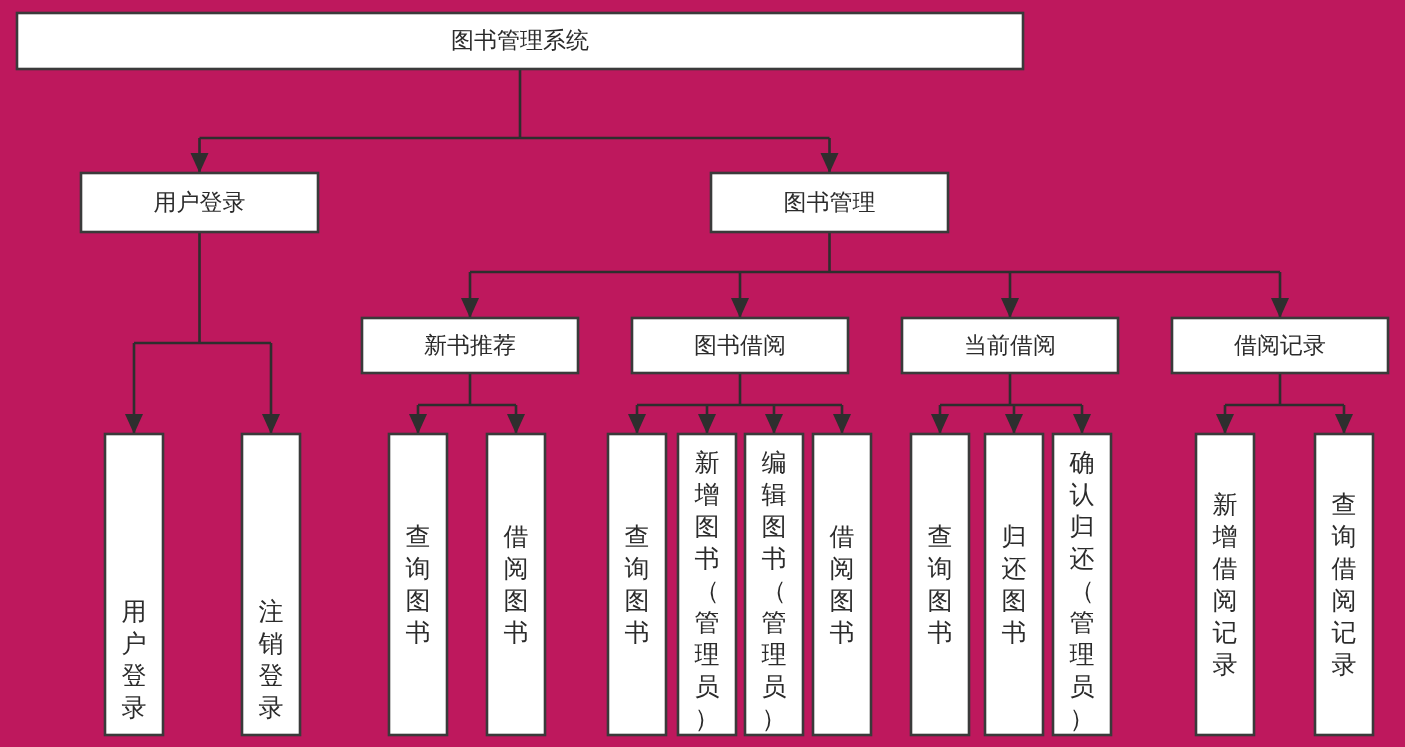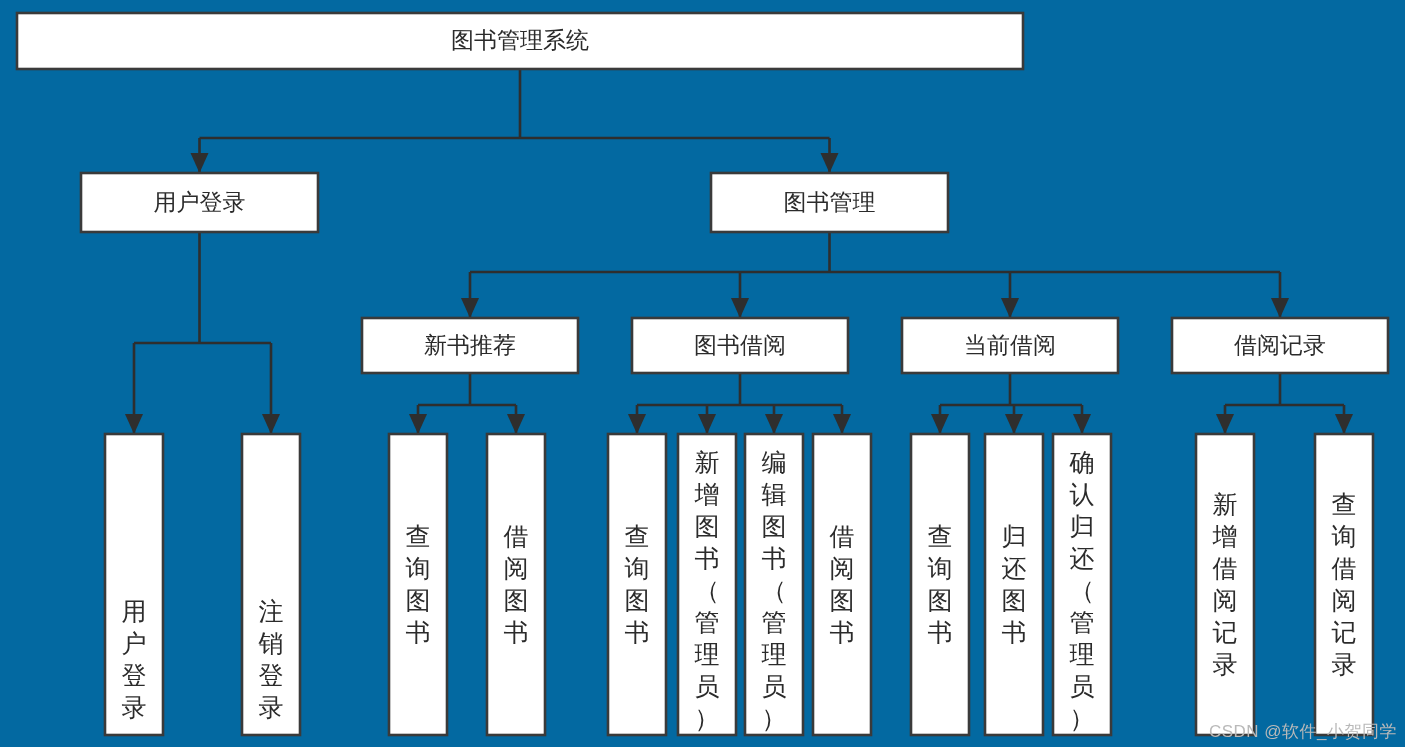--- a/index.html
+++ b/index.html
@@ -4,21 +4,21 @@
 <style>
   html, body {
     margin: 0;
     padding: 0;
     background: #ffffff;
   }
   #diagram-root {
     position: relative;
     width: 1405px;
     height: 747px;
-    background: #0369a1;
+    background: #be185d;
     font-family: "Liberation Sans", "DejaVu Sans", sans-serif;
     overflow: hidden;
   }
   svg#flow-svg {
     position: absolute;
     top: 0;
     left: 0;
     width: 1405px;
     height: 747px;
     display: block;
@@ -200,15 +200,14 @@
           <rect x="1196" y="434" width="58" height="301" class="node-box"></rect>
           <text x="1225" class="node-label-v"><tspan x="1225" y="513.46">新</tspan><tspan x="1225" y="545.46">增</tspan><tspan x="1225" y="577.46">借</tspan><tspan x="1225" y="609.46">阅</tspan><tspan x="1225" y="641.46">记</tspan><tspan x="1225" y="673.46">录</tspan></text>
         </g>
         <g>
           <rect x="1315" y="434" width="58" height="301" class="node-box"></rect>
           <text x="1344" class="node-label-v"><tspan x="1344" y="513.46">查</tspan><tspan x="1344" y="545.46">询</tspan><tspan x="1344" y="577.46">借</tspan><tspan x="1344" y="609.46">阅</tspan><tspan x="1344" y="641.46">记</tspan><tspan x="1344" y="673.46">录</tspan></text>
         </g>
       </g>
   </svg>
 
-  <div class="watermark">CSDN @软件_小贺同学</div>
 
 </div>
 
 </body></html>

